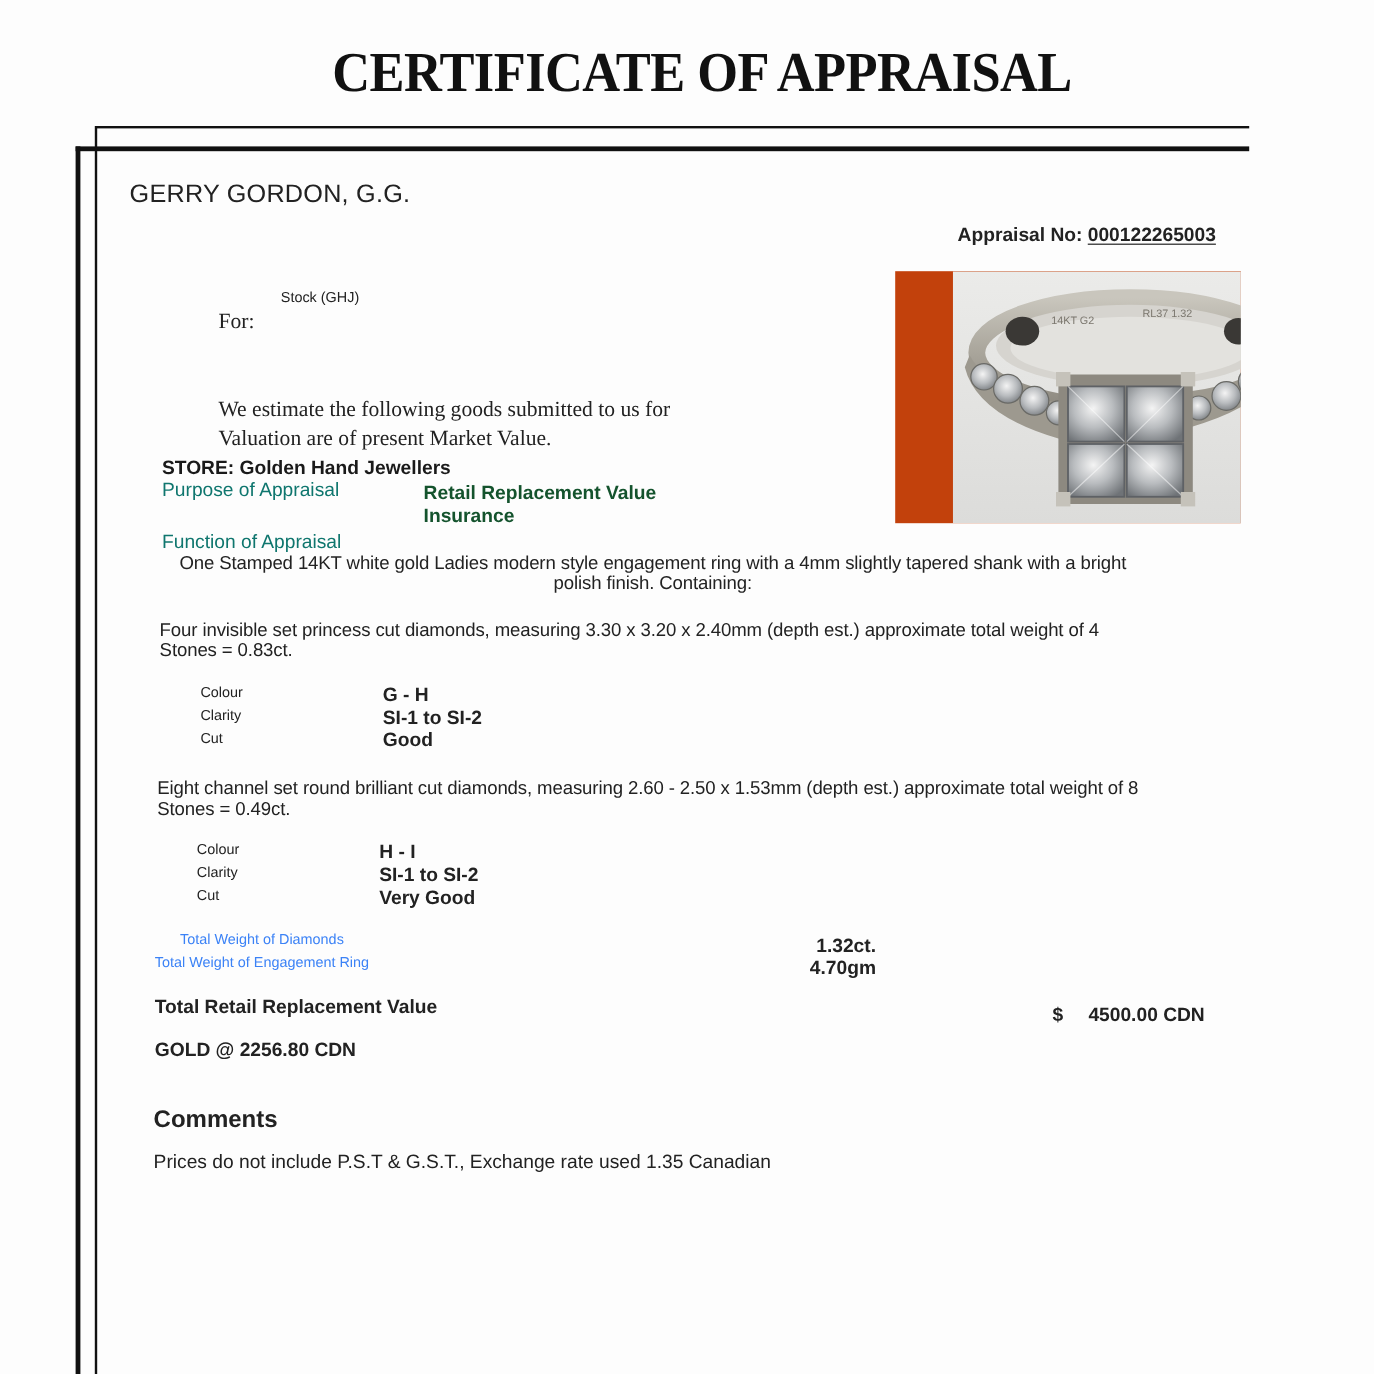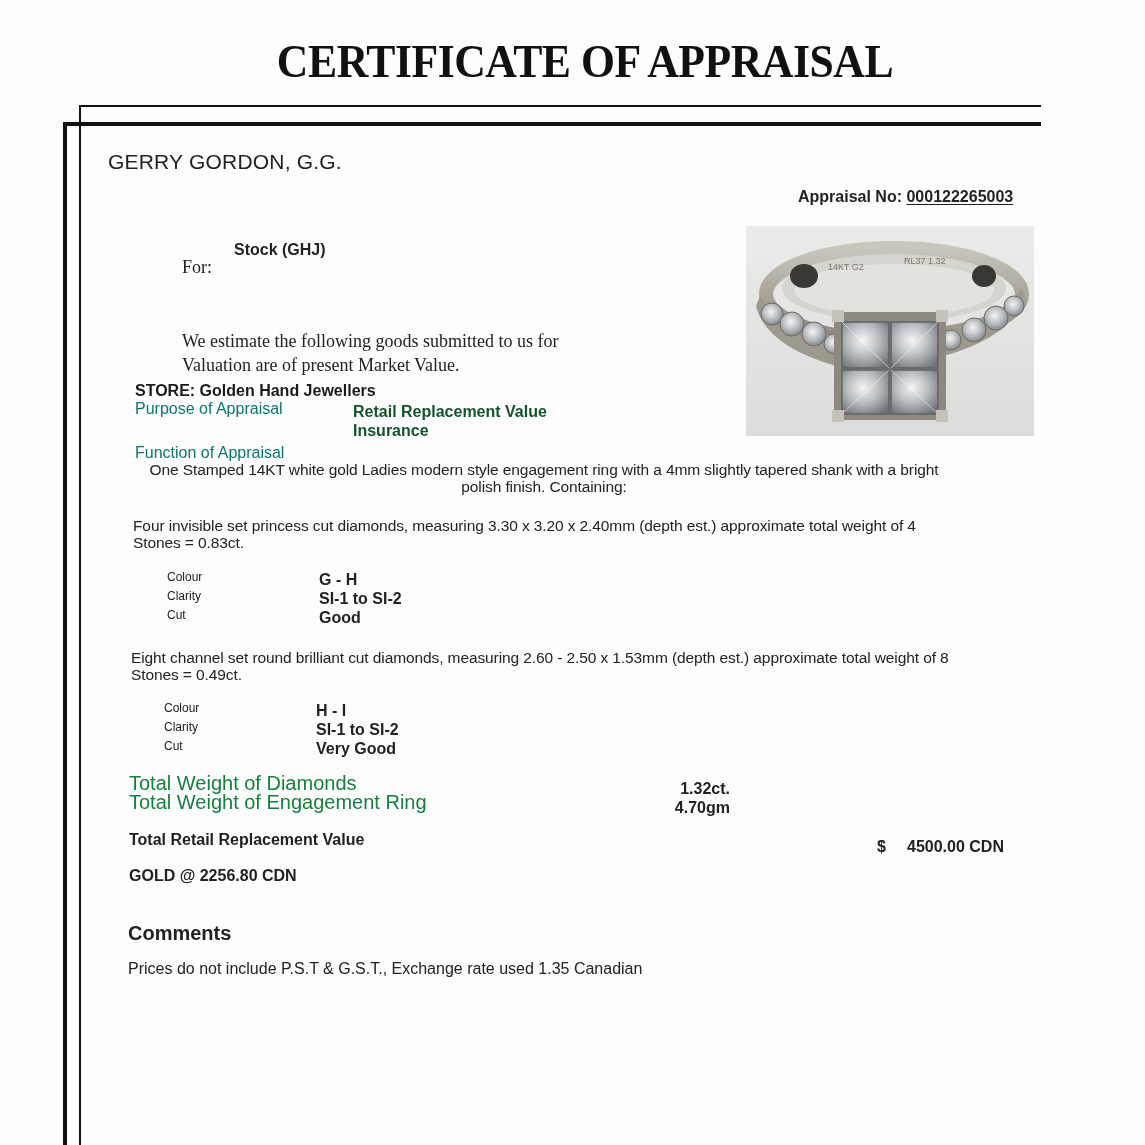--- a/index.html
+++ b/index.html
@@ -20,51 +20,51 @@
     .vl-inner { left: 79px; top: 105px; width: 2px; height: 1040px; }
 
     .abs { position: absolute; white-space: nowrap; }
 
     .appraiser { left: 108px; top: 150px; font-size: 21px; color: #222; letter-spacing: 0.2px; }
 
     .appr-no { left: 798px; top: 188px; font-size: 16px; font-weight: bold; color: #222; }
     .appr-no .num { text-decoration: underline; text-underline-offset: 2px; }
 
     .for-label { left: 182px; top: 257px; font-family: "Liberation Serif", serif; font-size: 18px; color: #222; }
-    .for-value { left: 234px; top: 241px; font-size: 16px; font-weight: bold; color: #222; }
+    .for-value { left: 234px; top: 241px; font-size: 12px; font-weight: normal; color: #222; }
 
     .estimate { left: 182px; top: 329px; font-family: "Liberation Serif", serif; font-size: 18px; line-height: 24px; color: #222; white-space: normal; width: 380px; }
 
     .store { left: 135px; top: 382px; font-size: 16px; font-weight: bold; }
     .kv-label { font-size: 16px; color: #0f766e; }
     .kv-value { font-size: 16px; font-weight: bold; color: #14532d; }
     .purpose-label { left: 135px; top: 400px; }
     .purpose-value { left: 353px; top: 403px; }
     .function-label { left: 135px; top: 419px; margin-top: 25px; }
     .function-value { left: 353px; top: 422px; }
 
     .photo {
       position: absolute; left: 746px; top: 226px; width: 288px; height: 210px;
-      background: #ef4444; overflow: hidden;
+      background: #c2410c; overflow: hidden; padding-left: 48px;
     }
 
     .para { font-size: 15.5px; line-height: 17px; color: #222; white-space: normal; letter-spacing: -0.1px; }
     .desc { left: 134px; top: 461px; width: 820px; text-align: center; }
     .stones1 { left: 133px; top: 517px; width: 820px; }
     .stones2 { left: 131px; top: 649px; width: 820px; }
 
     .grade-lbl { font-size: 12px; line-height: 19px; color: #222; }
     .grade-val { font-size: 16px; line-height: 19px; font-weight: bold; color: #222; }
     .g1-labels { left: 167px; top: 568px; }
     .g1-values { left: 319px; top: 570px; }
     .g2-labels { left: 164px; top: 699px; }
     .g2-values { left: 316px; top: 701px; }
     .stack span { display: block; }
 
-    .tw-labels { left: 129px; top: 774px; font-size: 20px; line-height: 19px; color: #15803d; }
+    .tw-labels { left: 129px; top: 774px; font-size: 12px; line-height: 19px; color: #3b82f6; text-align: center; }
     .tw-values { left: 668px; top: 779px; font-size: 16px; line-height: 19px; font-weight: bold; color: #222; text-align: right; width: 62px; }
 
     .trv-label { left: 129px; top: 831px; font-size: 16px; font-weight: bold; color: #222; }
     .trv-dollar { left: 877px; top: 838px; font-size: 16px; font-weight: bold; color: #222; }
     .trv-amount { left: 907px; top: 838px; font-size: 16px; font-weight: bold; color: #222; }
 
     .gold { left: 129px; top: 867px; font-size: 16px; font-weight: bold; color: #222; }
 
     .comments-h { left: 128px; top: 922px; font-size: 20px; font-weight: bold; color: #222; }
     .comments-t { left: 128px; top: 960px; font-size: 16px; color: #222; }

